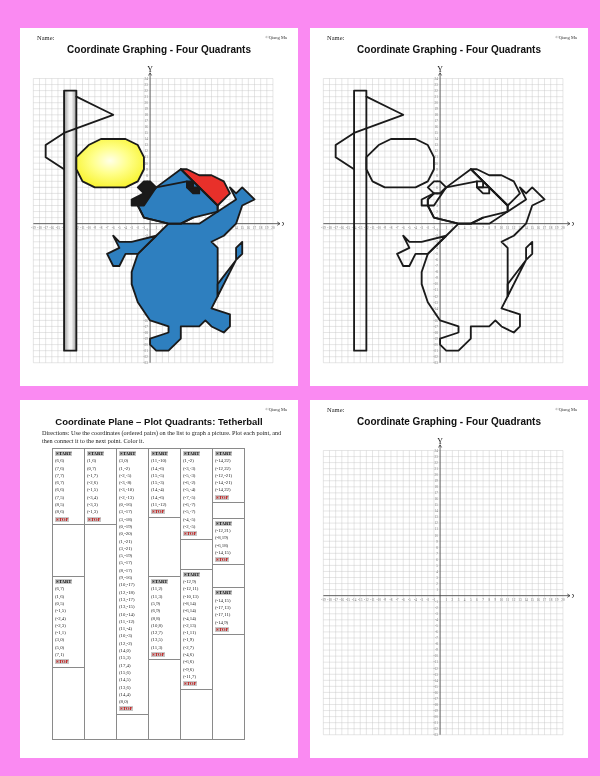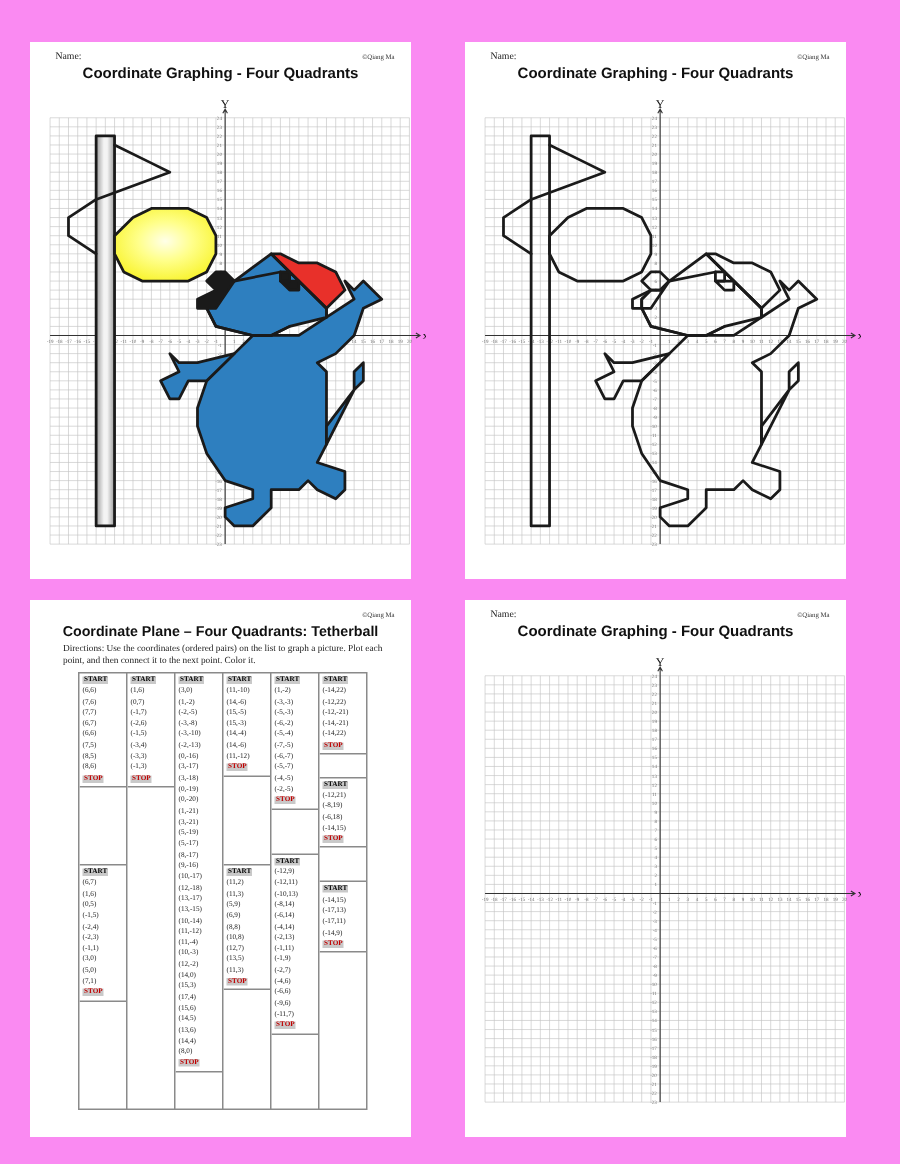--- a/index.html
+++ b/index.html
@@ -1,21 +1,21 @@
 <!DOCTYPE html>
 <html><head>
 <meta charset="utf-8">
 <style>
   html,body{margin:0;padding:0;}
   body{
     width:600px;height:776px;position:relative;overflow:hidden;
     background:#fa8af2;
     font-family:"Liberation Serif",serif;
   }
-  .page{position:absolute;width:254px;height:358px;background:#ffffff;}
+  .page{position:absolute;width:278px;height:358px;background:#ffffff;}
   #page-colored{left:20px;top:28px;}
   #page-outline{left:310px;top:28px;}
   #page-list{left:20px;top:400px;}
   #page-blank{left:310px;top:400px;}
   .name-label{position:absolute;left:17px;top:6px;font-size:6.5px;color:#222;}
   .copyright{position:absolute;right:11px;top:7px;font-size:4.5px;color:#333;}
   .graph-title{
     position:absolute;left:0;right:0;top:16px;text-align:center;
     font-family:"Liberation Sans",sans-serif;font-weight:bold;font-size:10px;color:#101010;
   }
@@ -276,21 +276,21 @@
       <polygon points="1,18 0,17 -1,17 -2,18 -1,19 -3,20 -3,21 -1,21" fill="none" stroke="#1a1a1a" stroke-width="0.3" stroke-linejoin="round" stroke-linecap="round"></polygon>
       <polygon points="11,21 5,15 6,15 8,16 10,16 12,17 13,19" fill="none" stroke="#1a1a1a" stroke-width="0.3" stroke-linejoin="round" stroke-linecap="round"></polygon>
       <polyline points="11,22 11,21 5,15" fill="none" stroke="#1a1a1a" stroke-width="0.3" stroke-linejoin="round" stroke-linecap="round"></polyline>
       <polygon points="6,18 7,19 8,19 8,18" fill="none" stroke="#1a1a1a" stroke-width="0.3" stroke-linejoin="round" stroke-linecap="round"></polygon>
       <polygon points="6,18 7,18 7,17 6,17" fill="none" stroke="#1a1a1a" stroke-width="0.3" stroke-linejoin="round" stroke-linecap="round"></polygon>
     </svg>
 </div>
 
 <div class="page" id="page-list">
   <div class="copyright">©Qiang Ma</div>
-  <div class="list-title">Coordinate Plane – Four Quadrants: Tetherball</div>
+  <div class="list-title">Coordinate Plane – Plot Quadrants: Tetherball</div>
   <div class="directions">Directions:   Use the coordinates (ordered pairs) on the list to graph a picture.  Plot each point, and then connect it to the next point.  Color it.</div>
   <div class="coord-table" id="coord-table">
       <div class="tcol">
         <div class="blk">
           <div class="lbl start"><span>START</span></div>
           <div class="crd">(6,6)</div>
           <div class="crd">(7,6)</div>
           <div class="crd">(7,7)</div>
           <div class="crd">(6,7)</div>
           <div class="crd">(6,6)</div>

